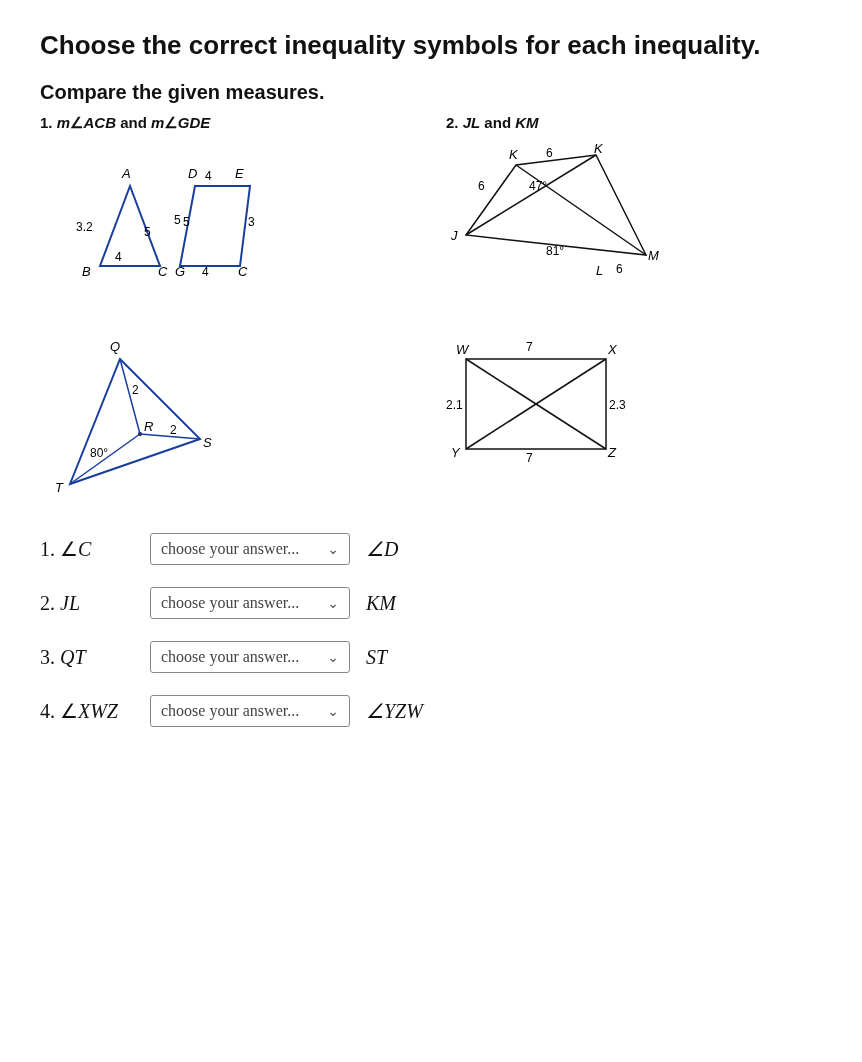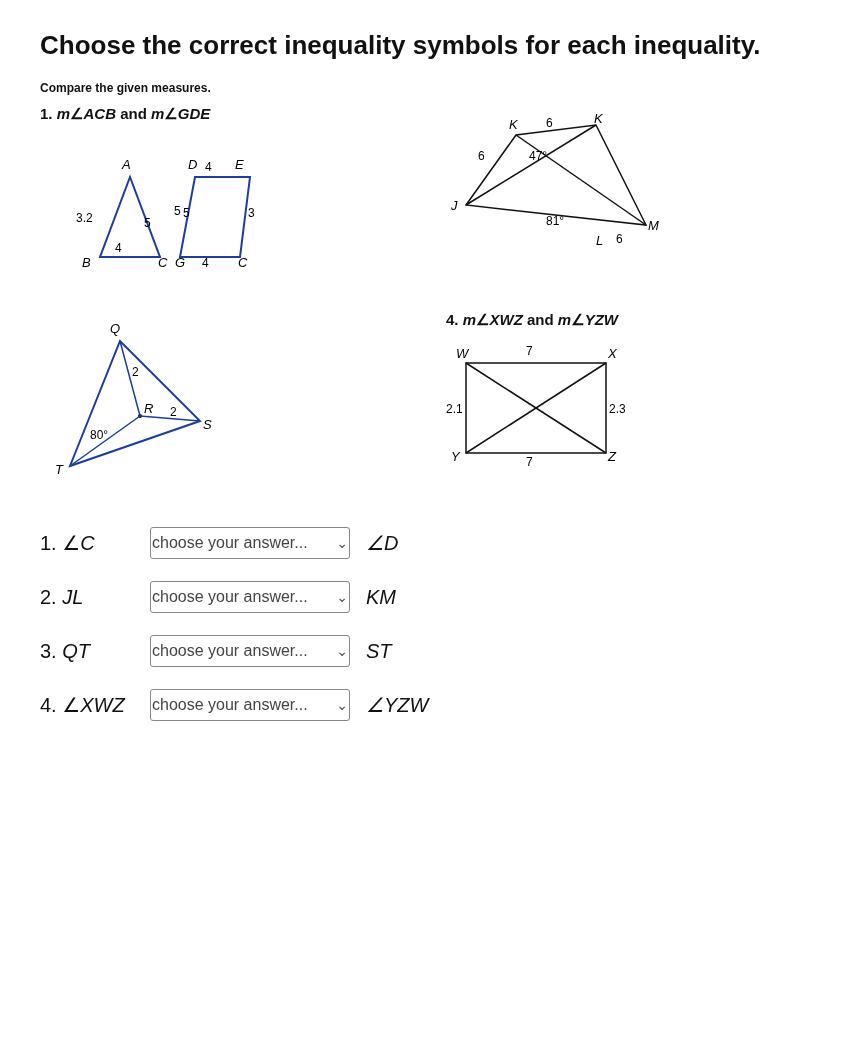--- a/index.html
+++ b/index.html
@@ -11,21 +11,21 @@
       padding: 30px 40px;
       color: #111;
     }
     .main-title {
       font-size: 26px;
       font-weight: bold;
       margin-bottom: 20px;
       font-family: Arial, sans-serif;
     }
     .section-label {
-      font-size: 12px;
+      font-size: 20px;
       font-weight: bold;
       margin-bottom: 10px;
       font-family: Arial, sans-serif;
     }
     .problems-grid {
       display: grid;
       grid-template-columns: 1fr 1fr;
       gap: 20px 30px;
       margin-bottom: 30px;
     }
@@ -55,33 +55,33 @@
       font-family: Arial, sans-serif;
     }
     .answer-section {
       margin-top: 20px;
     }
     .answer-row {
       display: flex;
       align-items: center;
       margin-bottom: 22px;
       font-size: 20px;
-      font-family: Liberation Sans, sans-serif;
+      font-family: Liberation Serif, serif;
     }
     .answer-label {
       min-width: 110px;
       font-size: 20px;
       font-weight: normal;
     }
     .answer-select-wrapper {
       display: flex;
       align-items: center;
       border: 1.5px solid #888;
       border-radius: 3px;
-      padding: 6px 1px;
+      padding: 6px 10px;
       background: #fff;
       min-width: 200px;
       cursor: pointer;
       position: relative;
     }
     .answer-select-text {
       flex: 1;
       color: #444;
       font-size: 16px;
     }
@@ -128,20 +128,21 @@
 
       <text x="165" y="44" font-size="12">4</text>
       <text x="208" y="90" font-size="12">3</text>
       <text x="143" y="90" font-size="12">5</text>
       <text x="162" y="140" font-size="12">4</text>
       <text x="134" y="88" font-size="12">5</text>
     </svg>
   </div>
 
   <div class="problem">
+    <div class="problem-number">2. <em>JL</em> and <em>KM</em></div>
     <svg width="230" height="170" viewBox="0 0 230 170">
 
       <polygon points="20,100 70,30 150,20 200,120" fill="none" stroke="#111" stroke-width="1.5"></polygon>
 
       <line x1="20" y1="100" x2="150" y2="20" stroke="#111" stroke-width="1.5"></line>
       <line x1="70" y1="30" x2="200" y2="120" stroke="#111" stroke-width="1.5"></line>
 
       <text x="5" y="105" font-size="13" font-style="italic">J</text>
       <text x="63" y="24" font-size="13" font-style="italic">K</text>
       <text x="148" y="16" font-size="13" font-style="italic">  </text>
@@ -174,21 +175,20 @@
       <text x="163" y="118" font-size="13" font-style="italic">S</text>
       <text x="104" y="102" font-size="13" font-style="italic">R</text>
 
       <text x="92" y="65" font-size="12">2</text>
       <text x="130" y="105" font-size="12">2</text>
       <text x="50" y="128" font-size="12">80°</text>
     </svg>
   </div>
 
   <div class="problem">
-    <div class="problem-number">4. <em>m</em>∠<em>XWZ</em> and <em>m</em>∠<em>YZW</em></div>
     <svg width="220" height="160" viewBox="0 0 220 160">
 
       <polygon points="20,120 20,30 160,30 160,120" fill="none" stroke="#111" stroke-width="1.5"></polygon>
 
       <line x1="20" y1="120" x2="160" y2="30" stroke="#111" stroke-width="1.5"></line>
       <line x1="20" y1="30" x2="160" y2="120" stroke="#111" stroke-width="1.5"></line>
 
       <text x="10" y="25" font-size="13" font-style="italic">W</text>
       <text x="162" y="25" font-size="13" font-style="italic">X</text>
       <text x="162" y="128" font-size="13" font-style="italic">Z</text>

